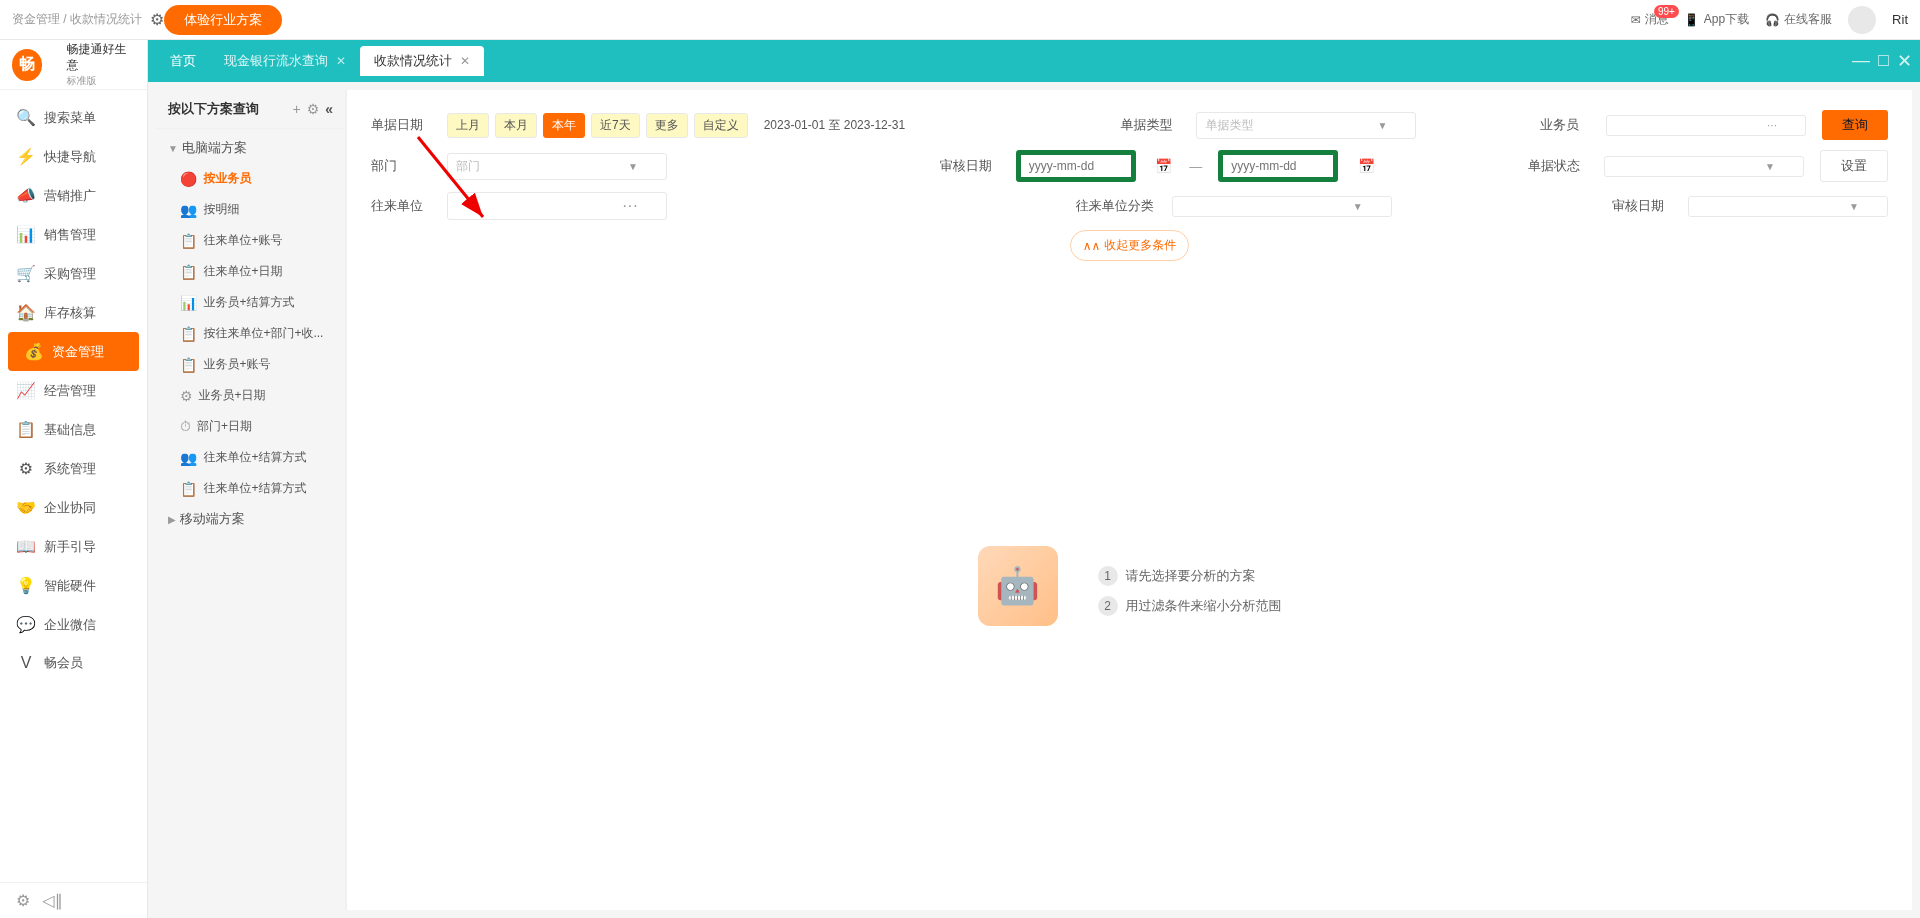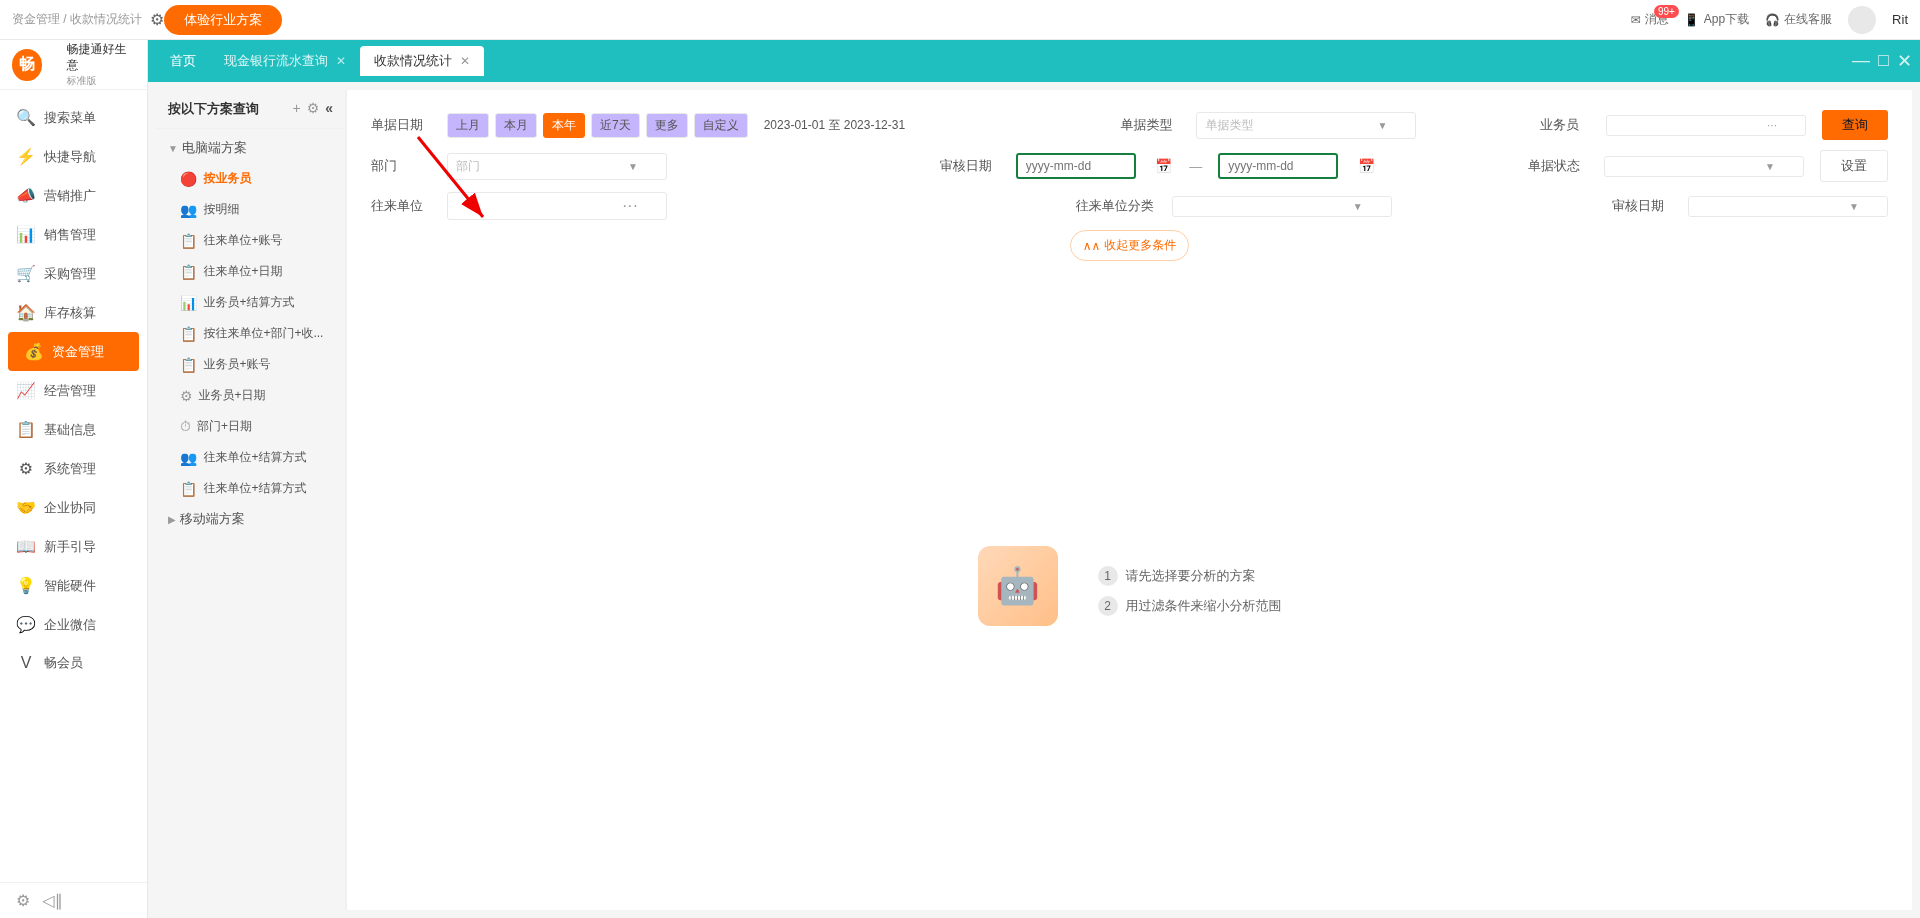--- a/index.html
+++ b/index.html
@@ -204,21 +204,21 @@
     }
 
     .scheme-panel {
       width: 190px;
       border-right: 1px solid #f0f0f0;
       flex-shrink: 0;
       overflow-y: auto;
     }
     .scheme-panel-header {
       display: flex;
-      align-items: flex-start;
+      align-items: center;
       padding: 10px 12px;
       font-size: 13px;
       color: #333;
       border-bottom: 1px solid #f0f0f0;
       gap: 6px;
     }
     .scheme-panel-header-actions {
       margin-left: auto;
       display: flex; gap: 6px;
     }
@@ -270,21 +270,21 @@
       align-items: center;
       gap: 6px;
     }
     .date-btn {
       padding: 3px 8px;
       border: 1px solid #e8e8e8;
       border-radius: 3px;
       font-size: 12px;
       cursor: pointer;
       color: #555;
-      background: #c4b5fd;
+      background: #fef9c3;
     }
     .date-btn.active {
       background: #ff6b00;
       color: #fff;
       border-color: #ff6b00;
     }
     .date-range {
       font-size: 12px;
       color: #555;
       margin-left: 0;
@@ -298,21 +298,21 @@
       background: #fff;
       cursor: pointer;
       min-width: 160px;
       position: relative;
       display: flex;
       align-items: center;
       justify-content: space-between;
     }
     .filter-select-chevron { color: #999; font-size: 10px; }
     .filter-input {
-      border: 2px solid #15803d;
+      border: 5px solid #15803d;
       border-radius: 3px;
       padding: 4px 8px;
       font-size: 12px;
       color: #555;
       background: #fff;
       width: 130px;
     }
     .filter-dash { color: #999; }
     .calendar-icon { color: #999; cursor: pointer; font-size: 14px; margin-left: 4px; }
     .more-conditions-btn {

